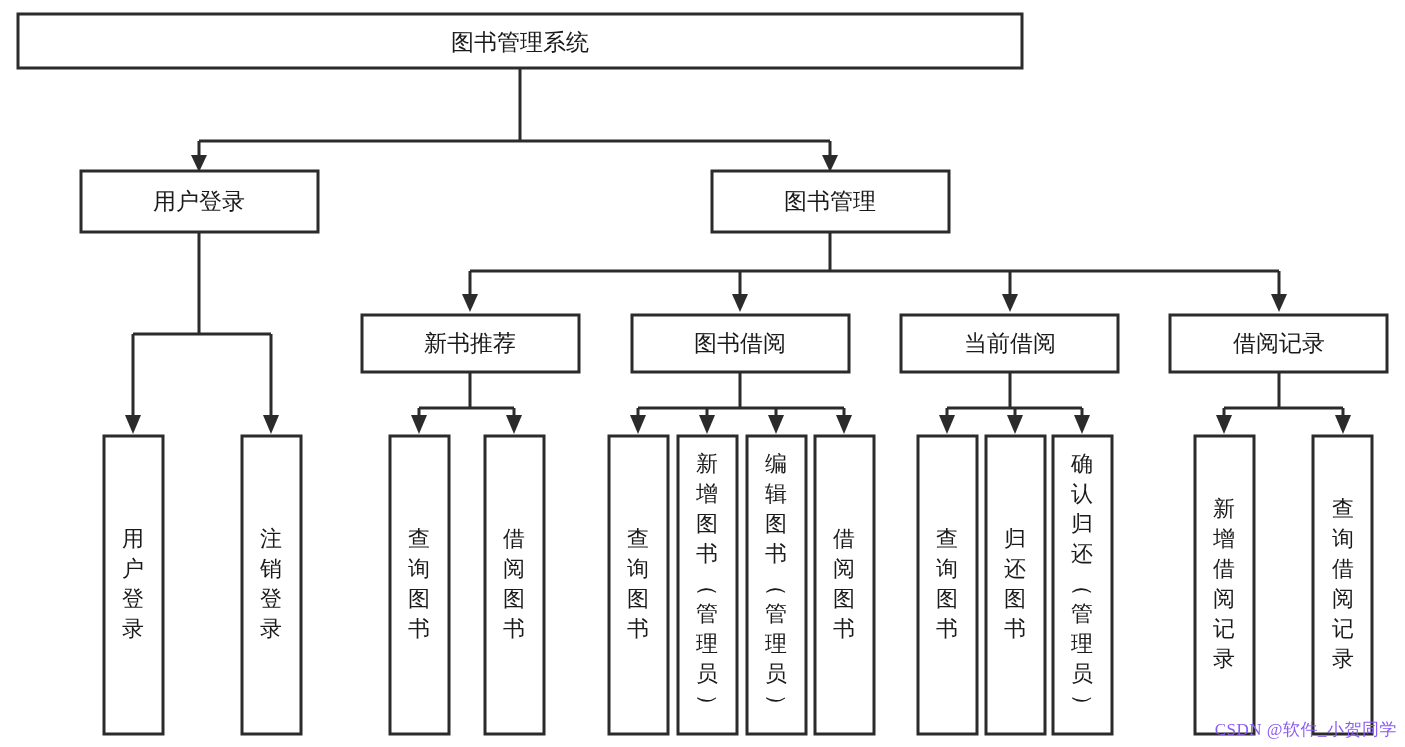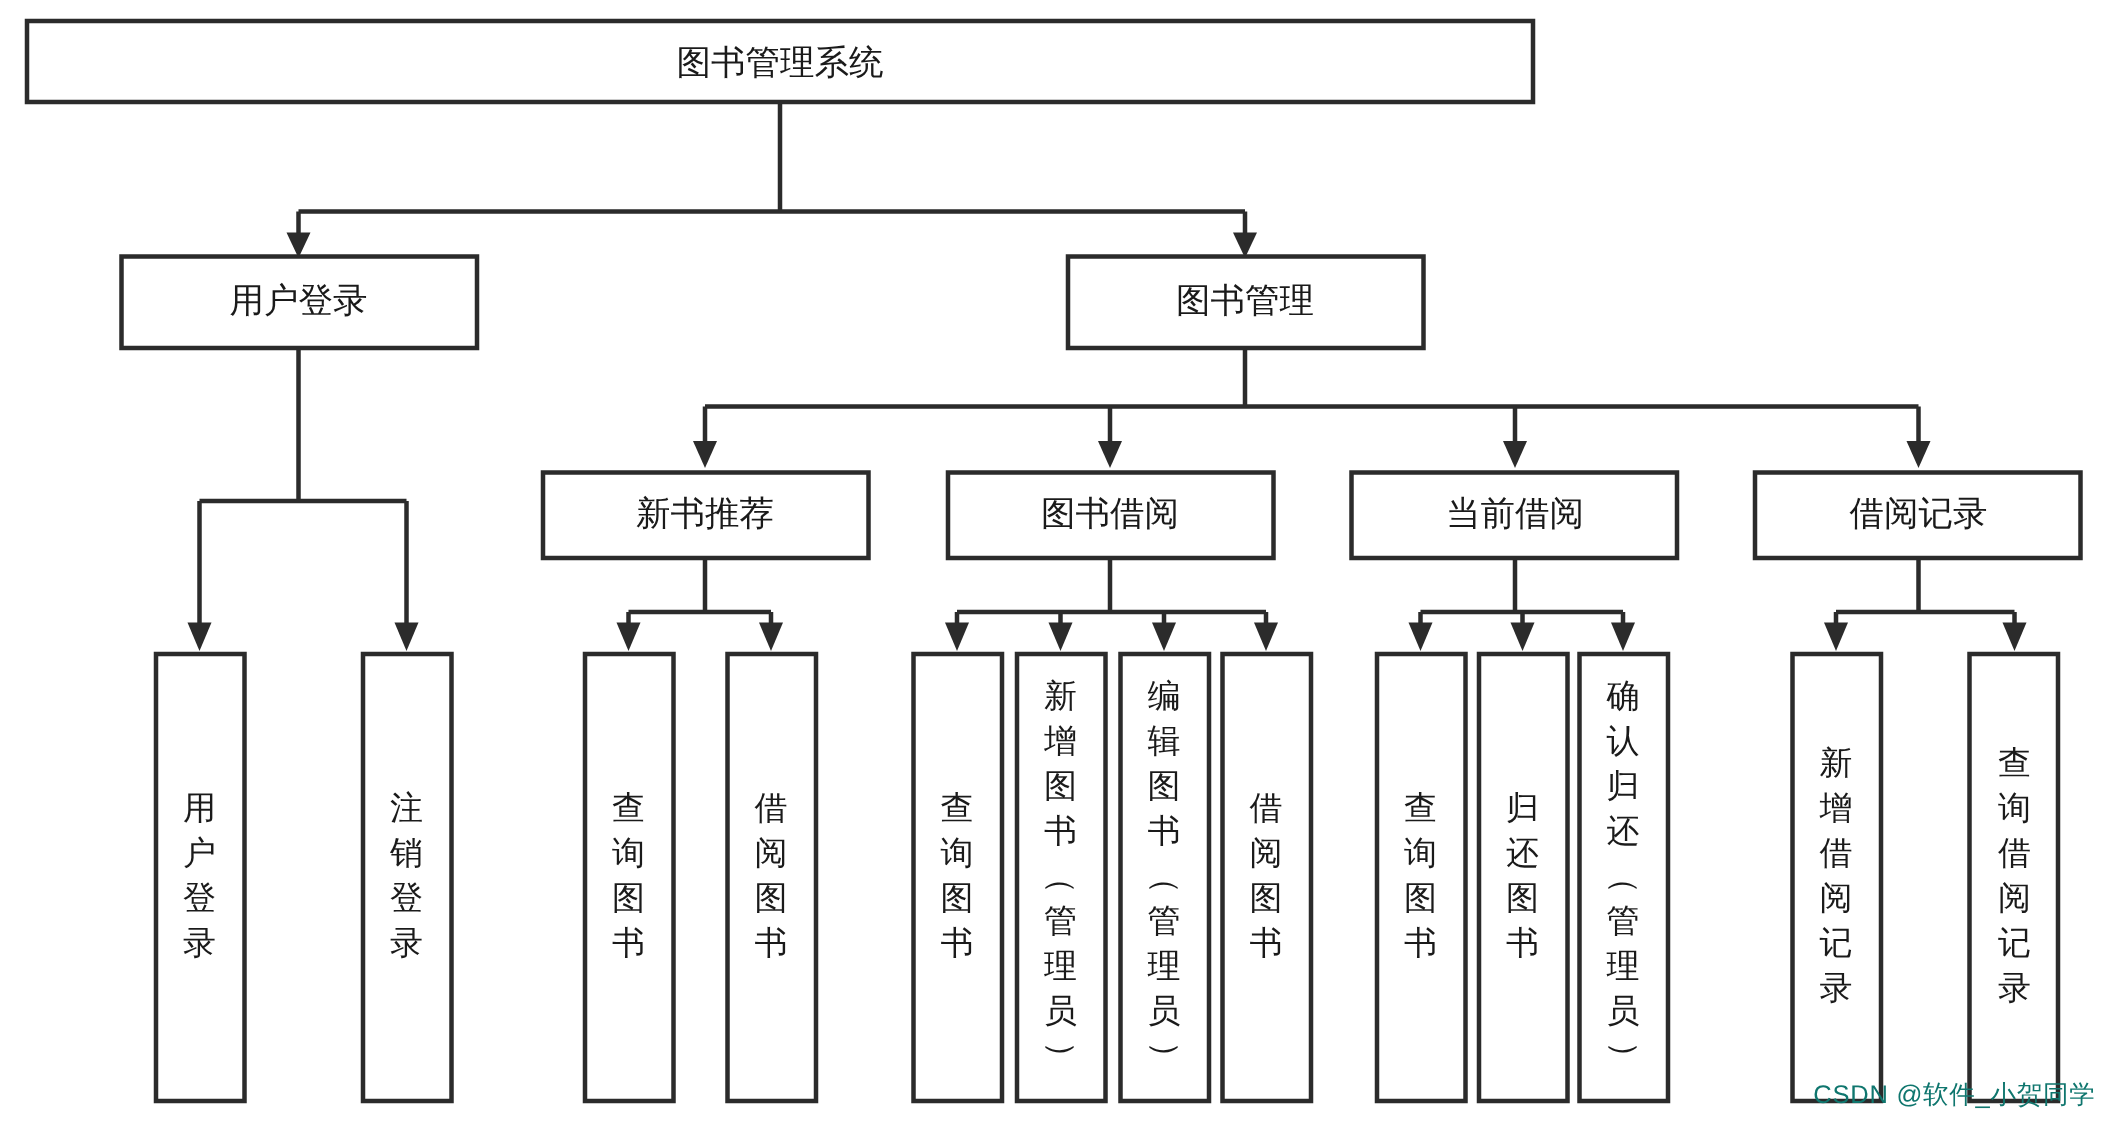--- a/index.html
+++ b/index.html
@@ -49,23 +49,23 @@
     font-family: "DejaVu Sans", "Liberation Sans", sans-serif;
     fill: #1a1a1a;
     font-size: 22px;
     text-anchor: middle;
     dominant-baseline: middle;
   }
   .watermark {
     position: absolute;
     right: 8px;
     bottom: 6px;
-    font-family: Liberation Sans, sans-serif;
+    font-family: Liberation Serif, serif;
     font-size: 17px;
-    color: #0f766e;
+    color: #8b5cf6;
     letter-spacing: 0.5px;
     white-space: nowrap;
     pointer-events: none;
   }
 </style>
 </head>
 <body>
 
 <svg id="diagram" viewBox="0 0 1405 747" xmlns="http://www.w3.org/2000/svg">
 

